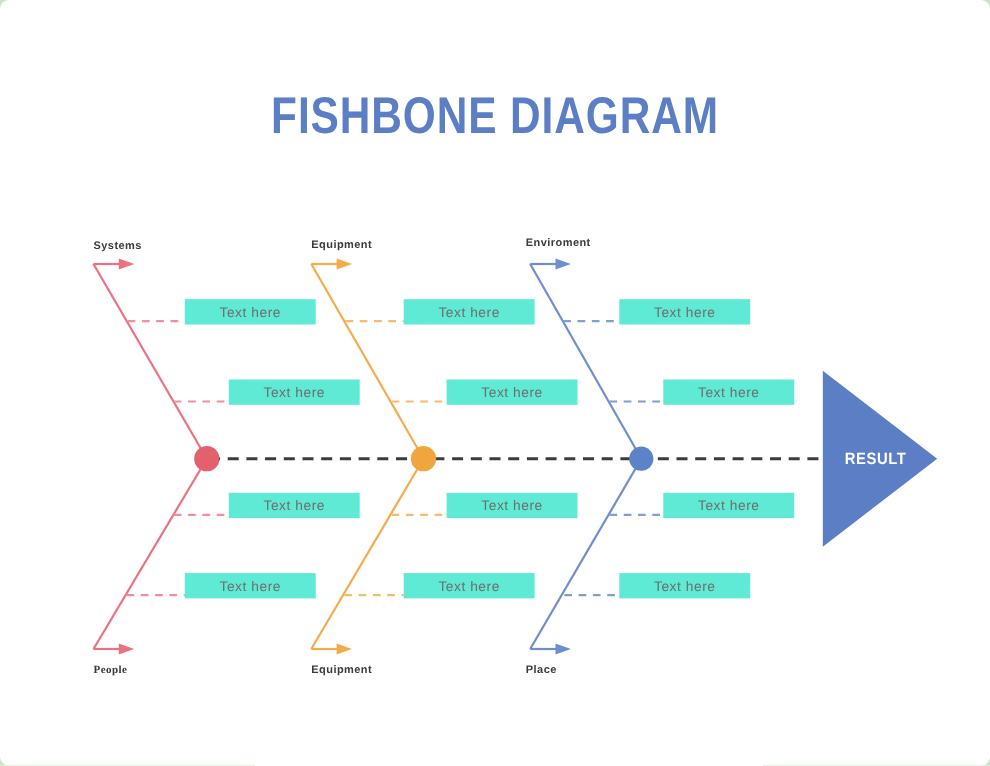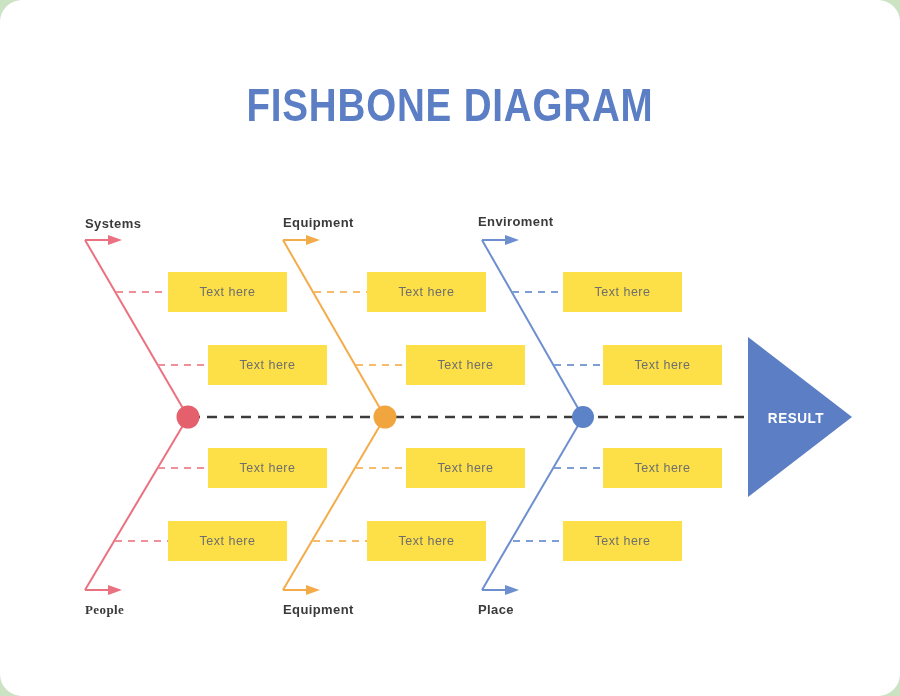--- a/index.html
+++ b/index.html
@@ -1,32 +1,32 @@
 <!DOCTYPE html>
 <html><head>
 <meta charset="utf-8">
 <style>
   html,body{margin:0;padding:0;}
   body{width:900px;height:696px;font-family:"Liberation Sans",sans-serif;}
   .page{position:relative;width:900px;height:696px;background:#cbe3c2;overflow:hidden;}
-  .card{position:absolute;inset:0;background:#ffffff;border-radius:22px;}
+  .card{position:absolute;inset:0;background:#ffffff;border-radius:8px;}
   .title{
     position:absolute;left:0;top:80px;width:900px;margin:0;text-align:center;
     font-size:47px;font-weight:800;color:#5b7ec4;letter-spacing:1px;line-height:1.05;
     transform:scaleX(0.82);transform-origin:center;
     font-family:"Liberation Sans",sans-serif;
   }
   .diagram{position:absolute;inset:0;}
   svg.bones{position:absolute;left:0;top:0;}
   .cat{
-    position:absolute;font-size:13px;font-weight:bold;color:#3a3a3a;
+    position:absolute;font-size:10px;font-weight:bold;color:#3a3a3a;
     letter-spacing:0.4px;white-space:nowrap;line-height:17px;
   }
   .tbox{
-    position:absolute;width:119px;height:40px;background:#fde047;
+    position:absolute;width:119px;height:23px;background:#5eead4;
     color:#6e6e6e;font-size:12.5px;letter-spacing:0.5px;
     display:flex;align-items:center;justify-content:center;
   }
   .result-label{
     position:absolute;left:748px;top:337px;width:96px;height:160px;
     display:flex;align-items:center;justify-content:center;
     color:#ffffff;font-size:15px;font-weight:800;letter-spacing:0.6px;
     transform:scaleX(0.9);transform-origin:center;
   }
 </style>

